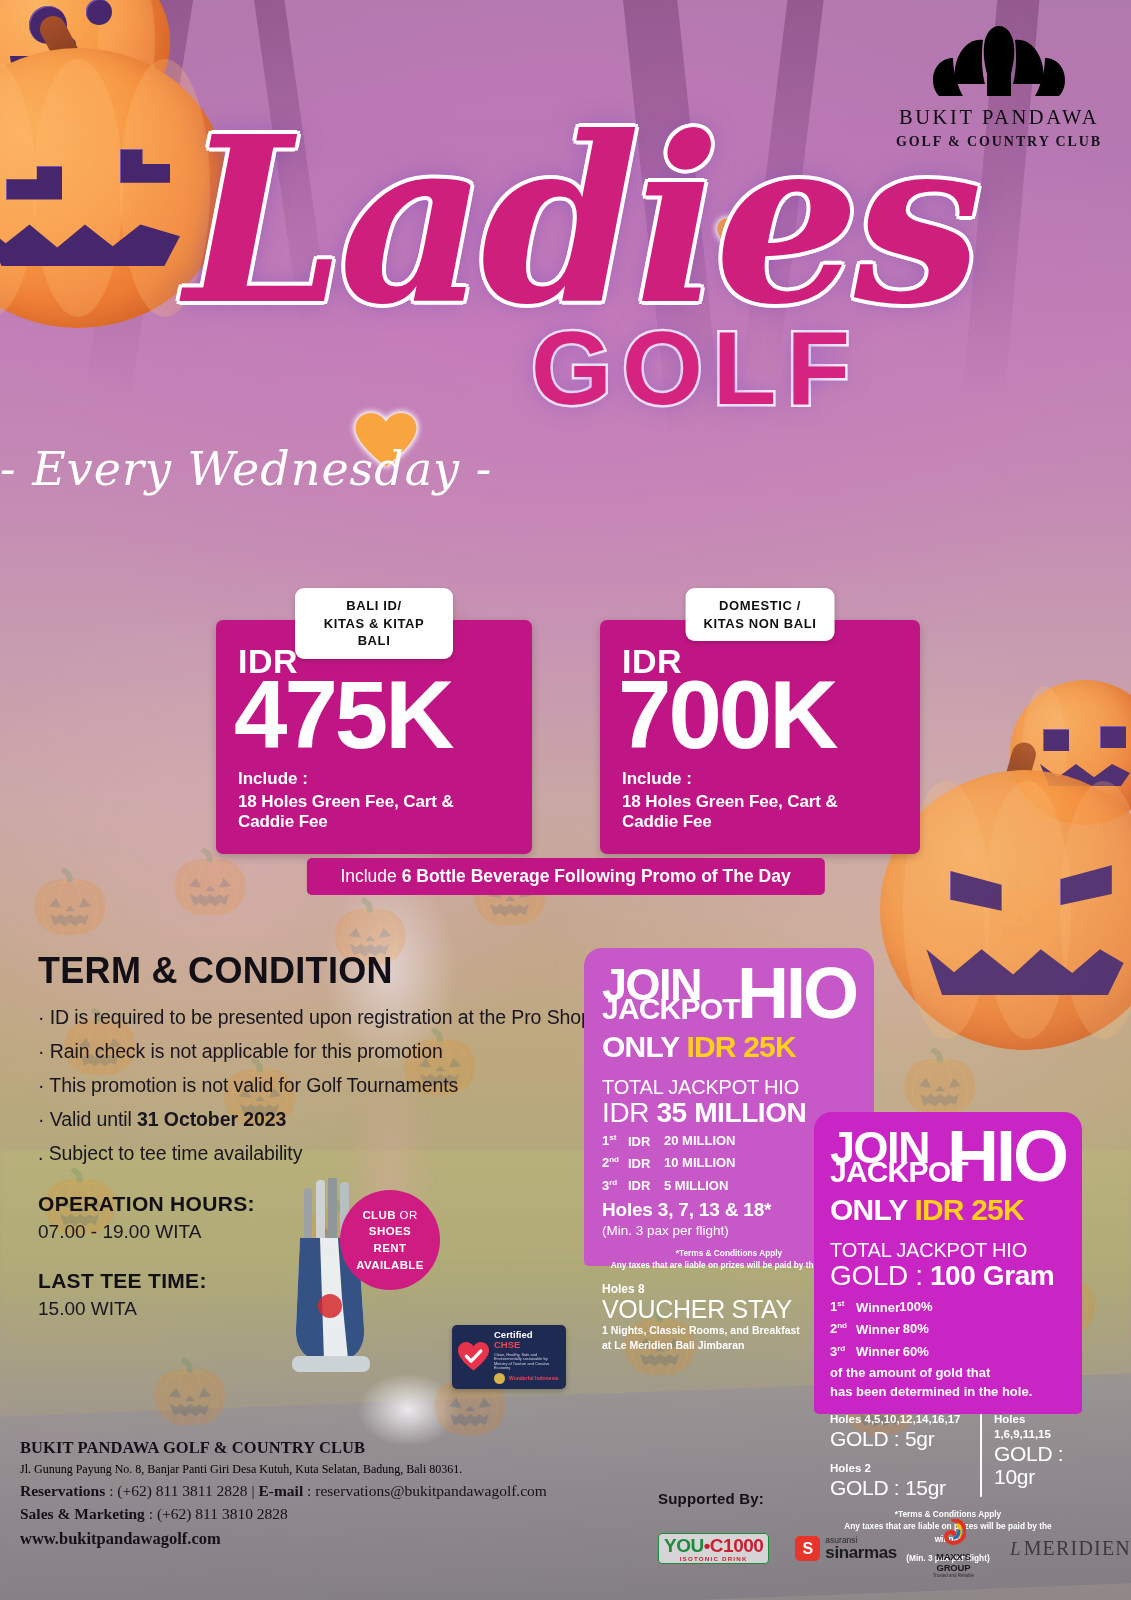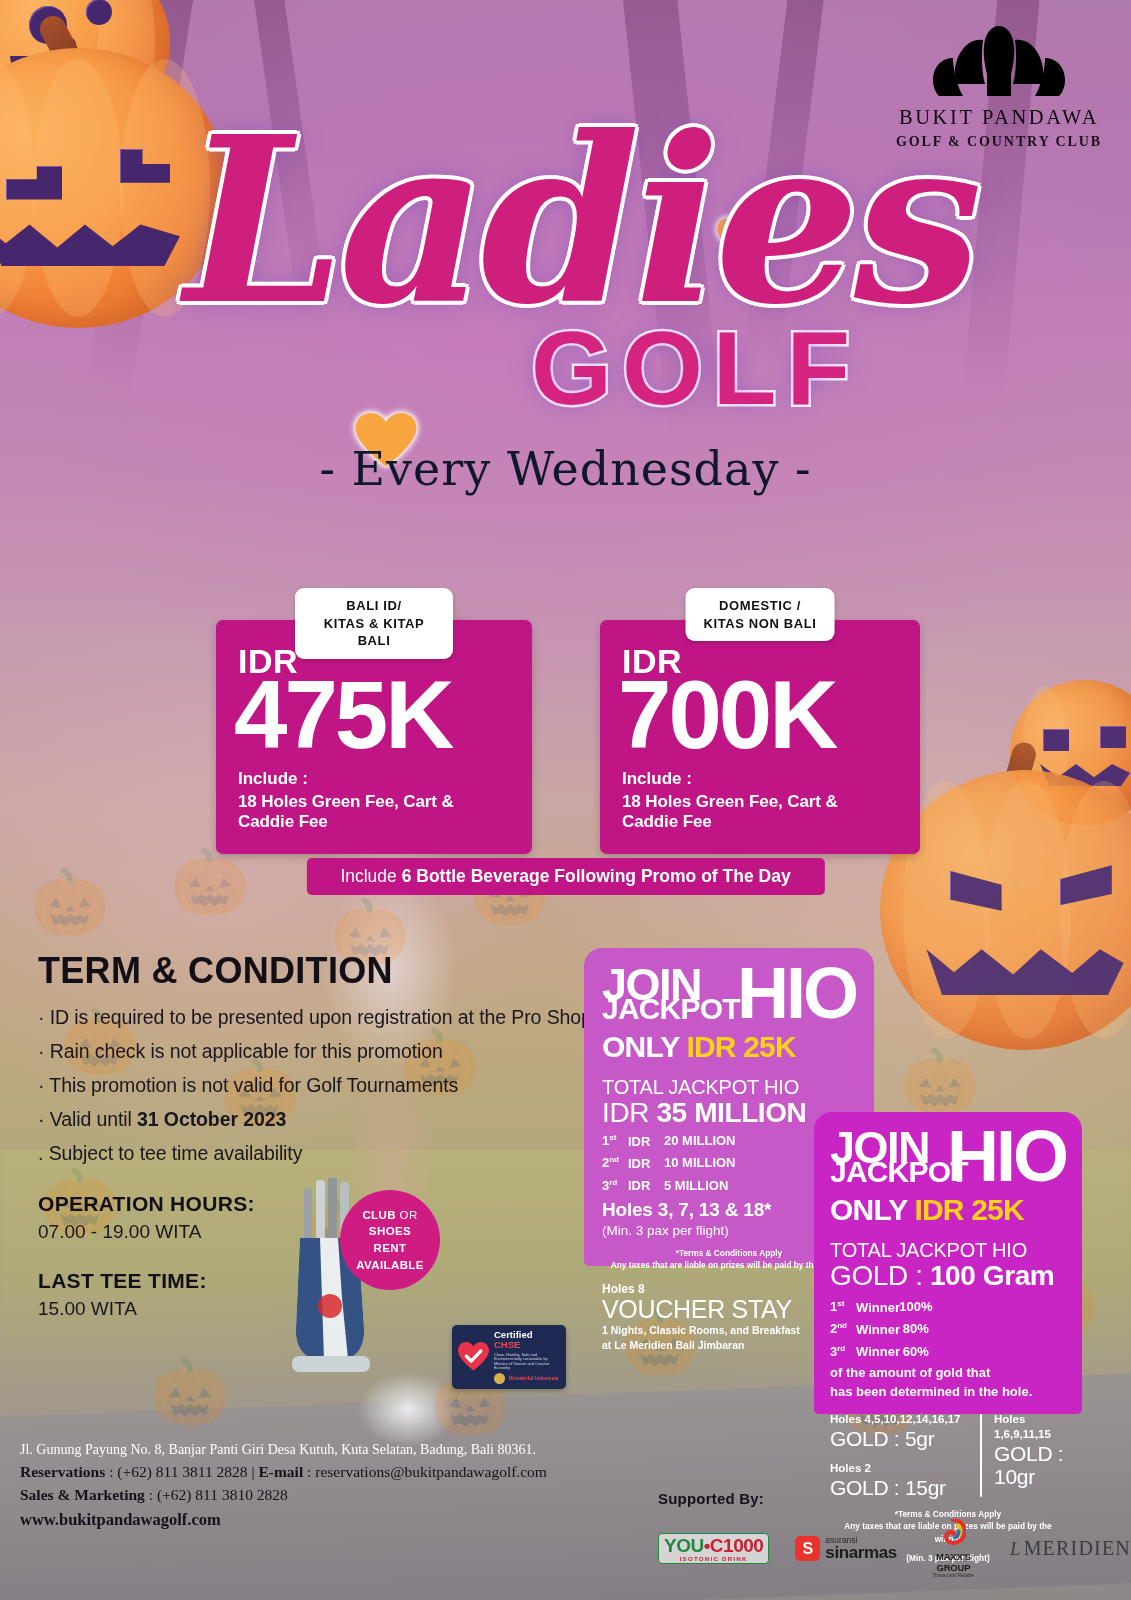--- a/index.html
+++ b/index.html
@@ -149,23 +149,24 @@
     margin-top:-6px;
     padding-left:260px;
     -webkit-text-stroke:5px #fff;
     paint-order:stroke fill;
     text-shadow:0 0 22px rgba(130,80,200,.55);
   }
   .heart { position:absolute; color:#f9a53f; font-size:0; line-height:0; }
   .heart svg { display:block; filter:drop-shadow(0 0 3px rgba(255,255,255,.95)) drop-shadow(0 0 2px #fff); }
   .wednesday {
     font-family:"DejaVu Serif", serif;
+    font-style:italic;
     font-size:46px;
-    color:#0f172a;
-    text-align:center;
+    color:#ffffff;
+    text-align:left;
     margin-top:14px;
     letter-spacing:1px;
   }
 
   
   .price-row { position:absolute; left:0; right:0; top:588px; z-index:26; height:260px; }
   .pcard { position:absolute; }
   .pcard .tag {
     position:absolute; top:0; left:50%; transform:translateX(-50%);
     background:#fff; border-radius:9px;
@@ -278,21 +279,21 @@
   .gg-gap { height:11px; }
 
   
   .footer { position:absolute; left:20px; top:1438px; z-index:29; width:620px; }
   .footer .fname {
     font-family:"Liberation Serif", serif;
     font-weight:700; font-size:16.5px; color:#15111a; letter-spacing:.1px;
   }
   .footer .faddr {
     font-family:"Liberation Serif", serif;
-    font-size:14px; color:#ffffff; margin-top:4px;
+    font-size:12px; color:#000000; margin-top:4px;
   }
   .footer .frow {
     font-family:"Liberation Serif", serif;
     font-size:15.5px; color:#15111a; margin-top:5px;
   }
   .footer .frow b { font-weight:700; }
   .footer .fweb {
     font-family:"Liberation Serif", serif;
     font-weight:700; font-size:16.5px; color:#15111a; margin-top:6px;
   }
@@ -590,20 +591,21 @@
     </div>
 
     <div class="hio-tc">
       <div>*Terms &amp; Conditions Apply</div>
       <div> Any taxes that are liable on prizes will be paid by the winner</div>
     </div>
     <div class="hio-tc" style="margin-top:7px;">(Min. 3 pax per flight)</div>
   </div>
 
   <div class="footer">
+    <div class="fname">BUKIT PANDAWA GOLF &amp; COUNTRY CLUB</div>
     <div class="faddr">Jl. Gunung Payung No. 8, Banjar Panti Giri Desa Kutuh,  Kuta Selatan, Badung, Bali 80361.</div>
     <div class="frow"><b>Reservations</b><span> : (+62) 811 3811 2828 | </span><b>E-mail</b><span> : reservations@bukitpandawagolf.com</span></div>
     <div class="frow"><b>Sales &amp; Marketing</b><span> : (+62) 811 3810 2828</span></div>
     <div class="fweb">www.bukitpandawagolf.com</div>
   </div>
 
   <div class="supported">
     <div class="sup-t">Supported By:</div>
     <div class="sup-logos">
 

